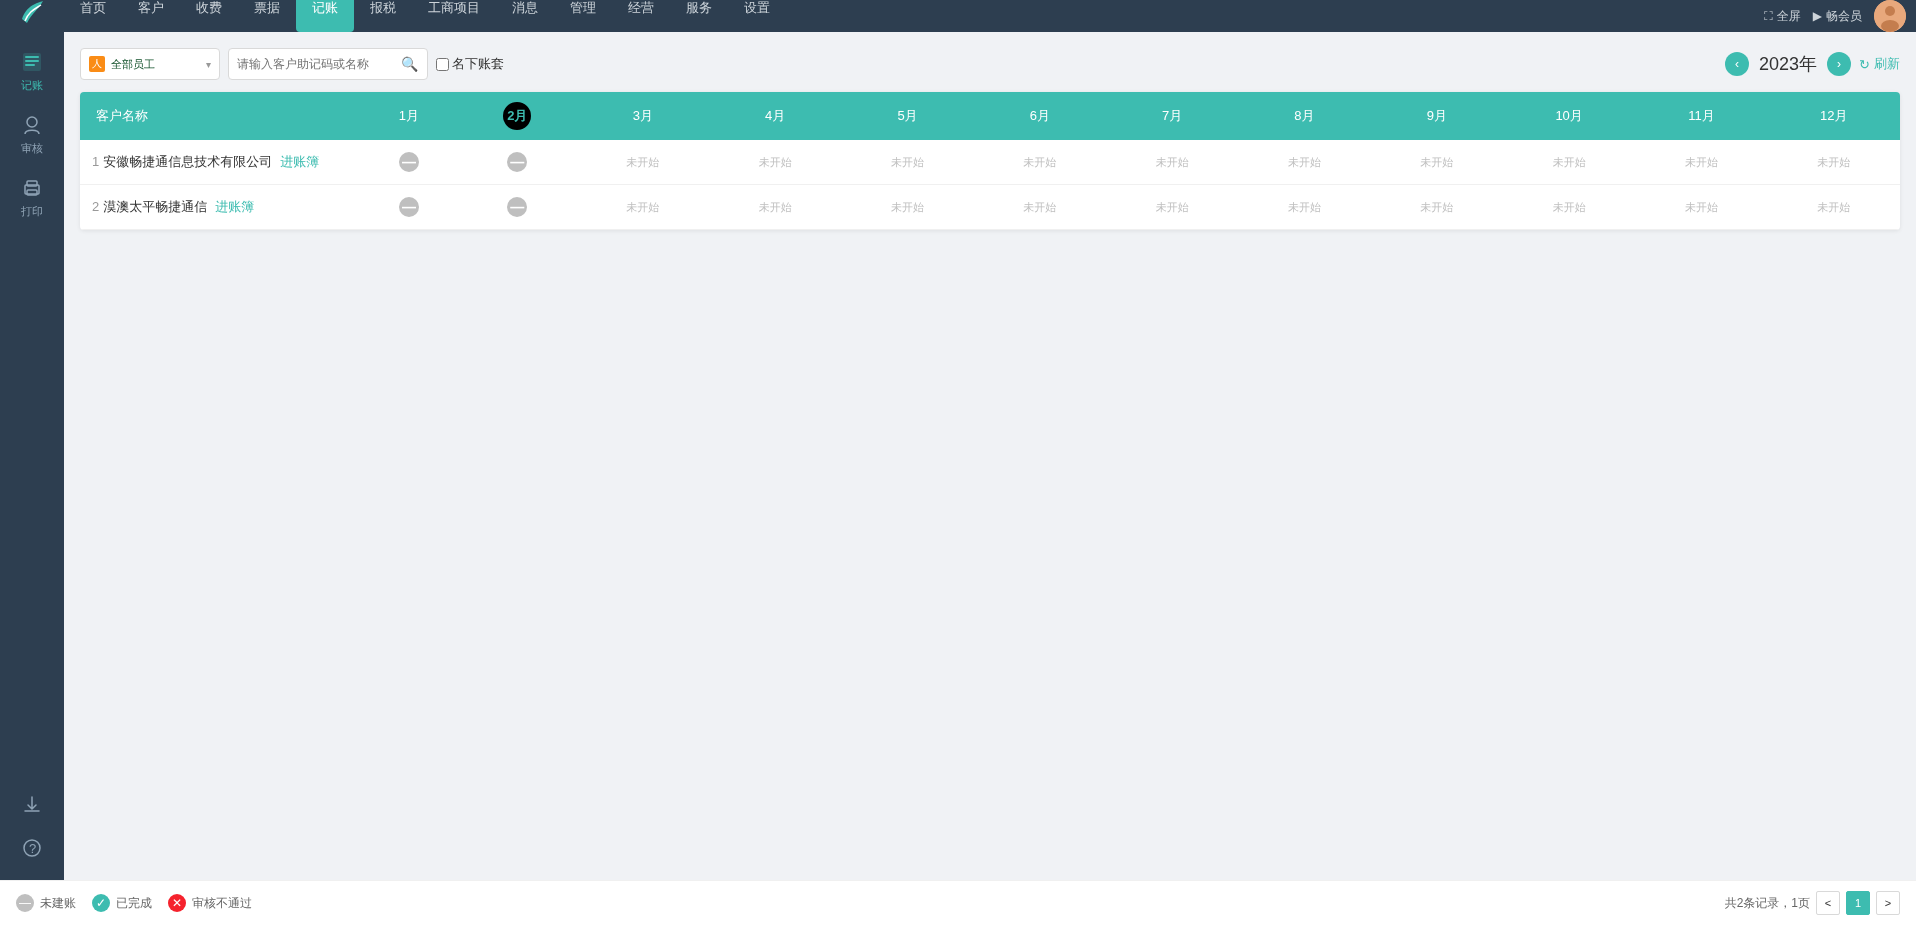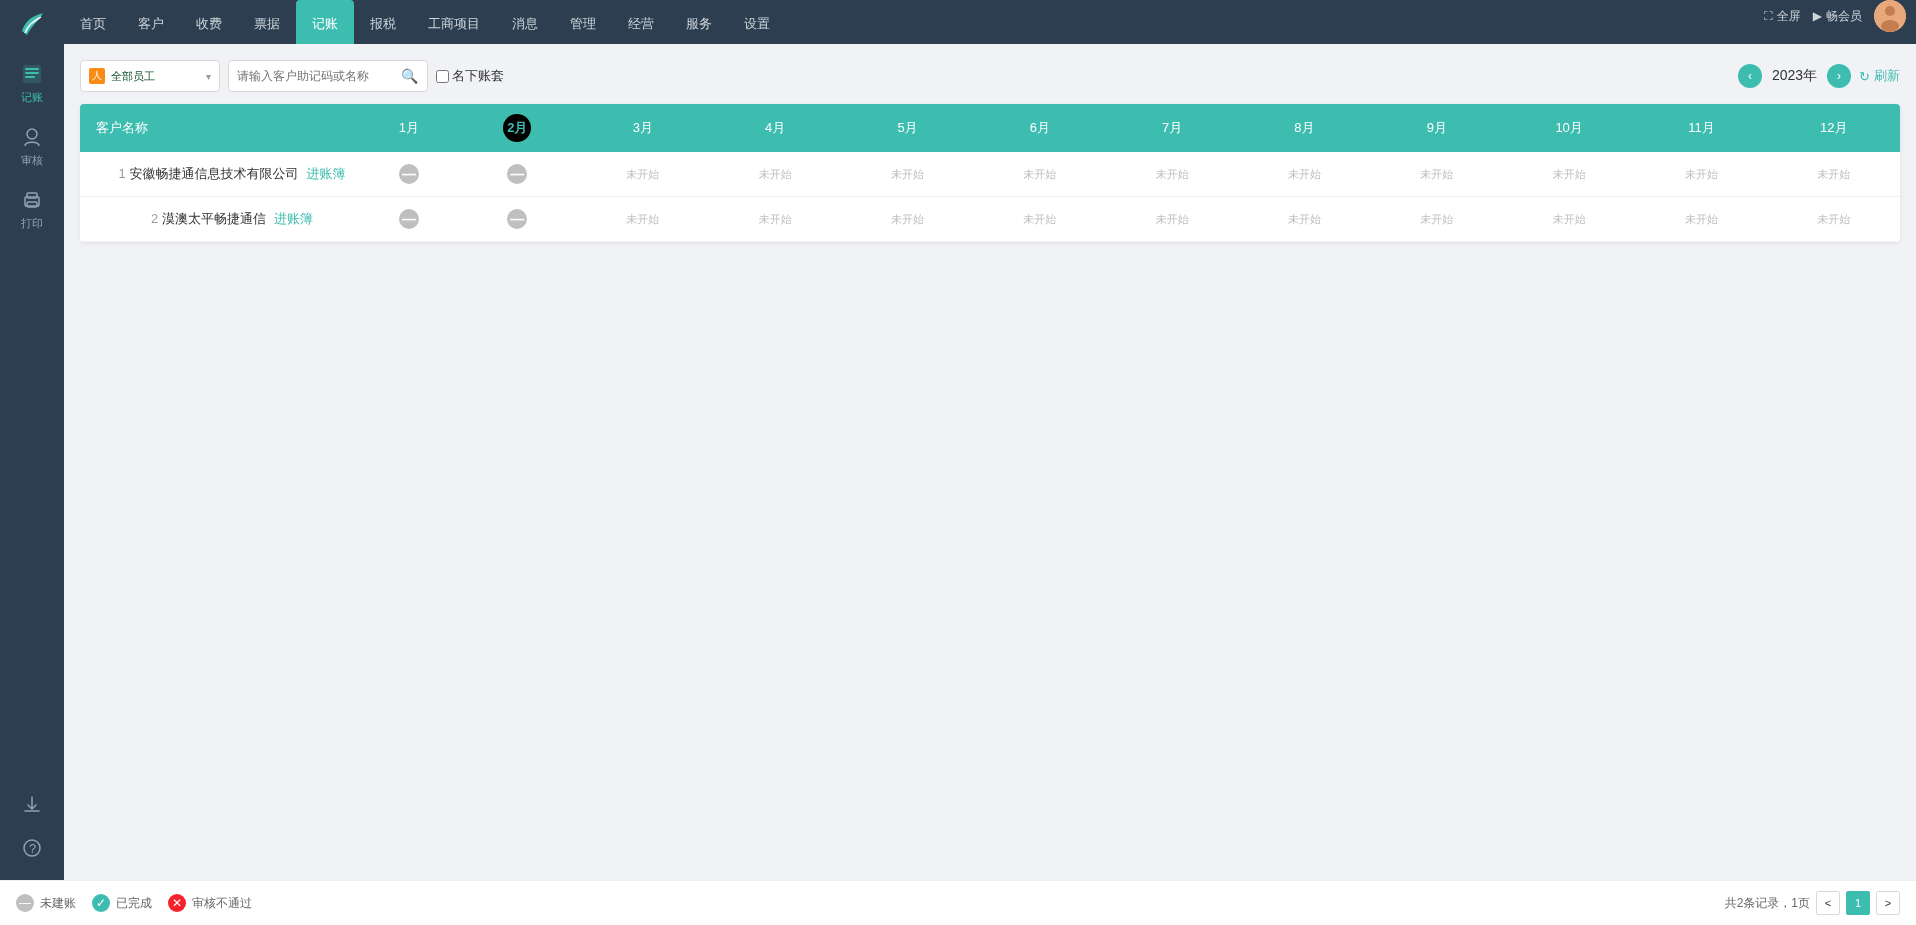--- a/index.html
+++ b/index.html
@@ -1,23 +1,23 @@
 <!DOCTYPE html>
 <html><head>
   <meta charset="utf-8">
   <style>
     * { box-sizing: border-box; margin: 0; padding: 0; }
     body { font-family: 'Microsoft YaHei', Arial, sans-serif; font-size: 13px; background: #f0f2f5; color: #333; display: flex; flex-direction: column; height: 100vh; overflow: hidden; }
 
     
     .top-nav {
       background: #2d3e50;
-      height: 44px;
-      display: flex;
-      align-items: flex-start;
+      height: 32px;
+      display: flex;
+      align-items: flex-end;
       padding: 0 10px;
       flex-shrink: 0;
       color: #fff;
     }
     .top-nav-logo {
       width: 44px;
       height: 44px;
       display: flex;
       align-items: center;
       justify-content: center;
@@ -198,21 +198,21 @@
       height: 24px;
       border-radius: 50%;
       background: #3dbcb0;
       display: flex;
       align-items: center;
       justify-content: center;
       cursor: pointer;
       color: #fff;
       font-size: 12px;
     }
-    .year-text { font-size: 14px; font-weight: 500; color: #333; }
+    .year-text { font-size: 18px; font-weight: 500; color: #333; }
     .refresh-btn {
       display: flex;
       align-items: center;
       gap: 4px;
       cursor: pointer;
       color: #3dbcb0;
       font-size: 13px;
     }
 
     
@@ -258,22 +258,22 @@
       border-bottom: 1px solid #f0f0f0;
     }
     tbody td {
       padding: 12px 8px;
       text-align: center;
       font-size: 13px;
       color: #666;
       white-space: nowrap;
     }
     tbody td:first-child {
-      text-align: center;
-      padding-left: 32px;
+      text-align: left;
+      padding-left: 12px;
       color: #333;
     }
     .customer-name { color: #333; }
     .enter-book-link { color: #3dbcb0; cursor: pointer; margin-left: 8px; }
     .status-dash {
       display: inline-block;
       width: 20px;
       height: 20px;
       border-radius: 50%;
       background: #bfbfbf;

